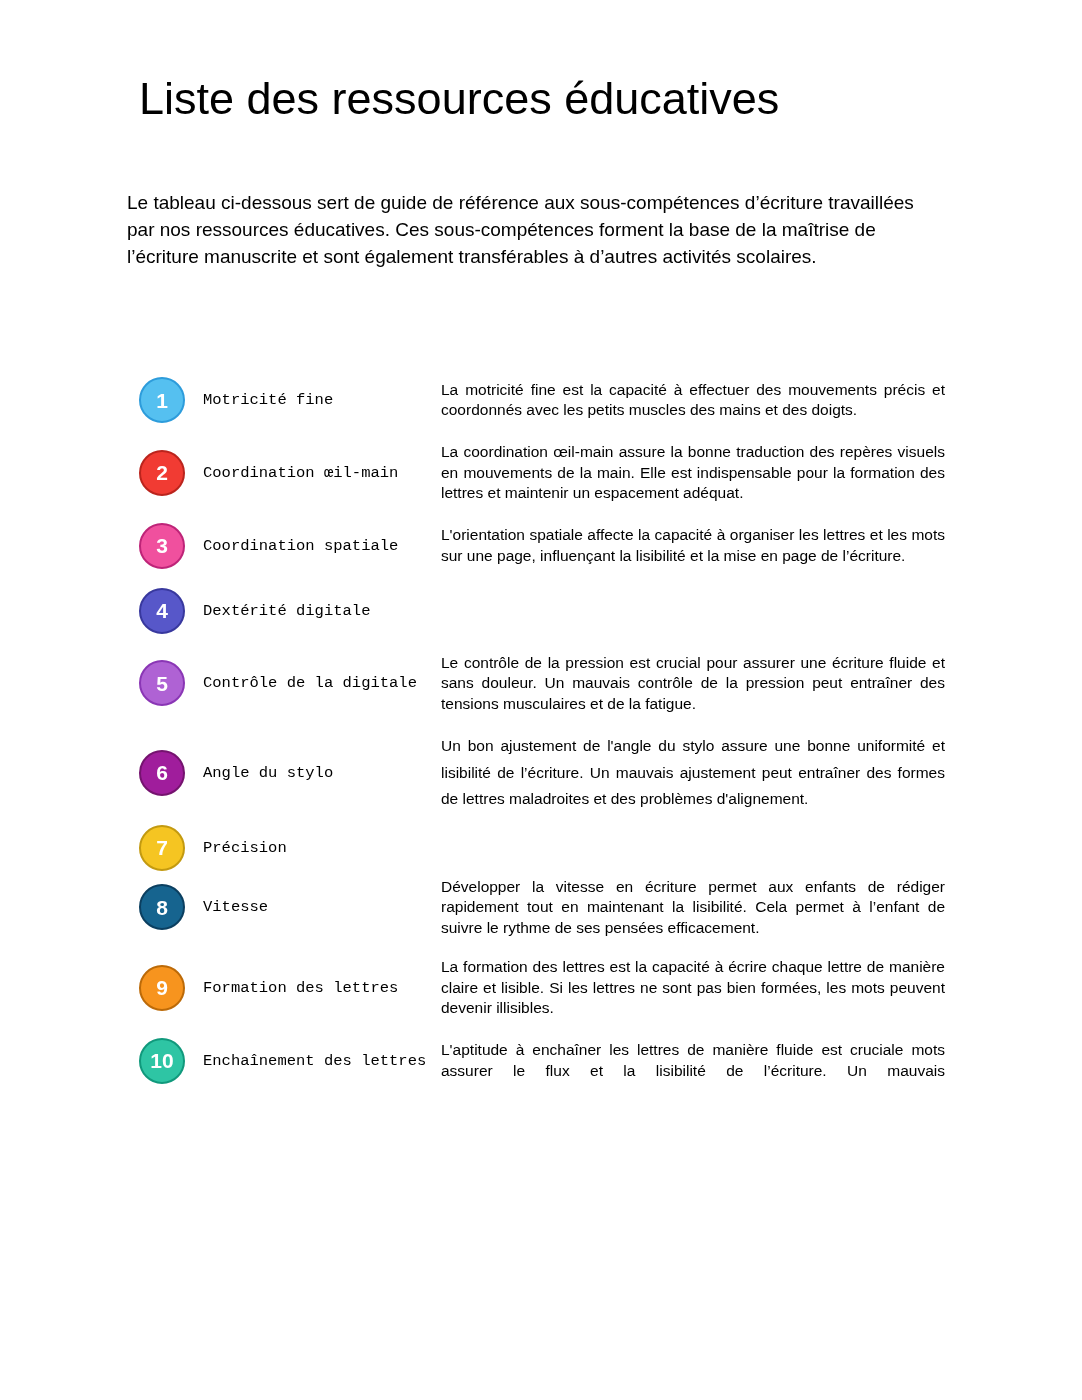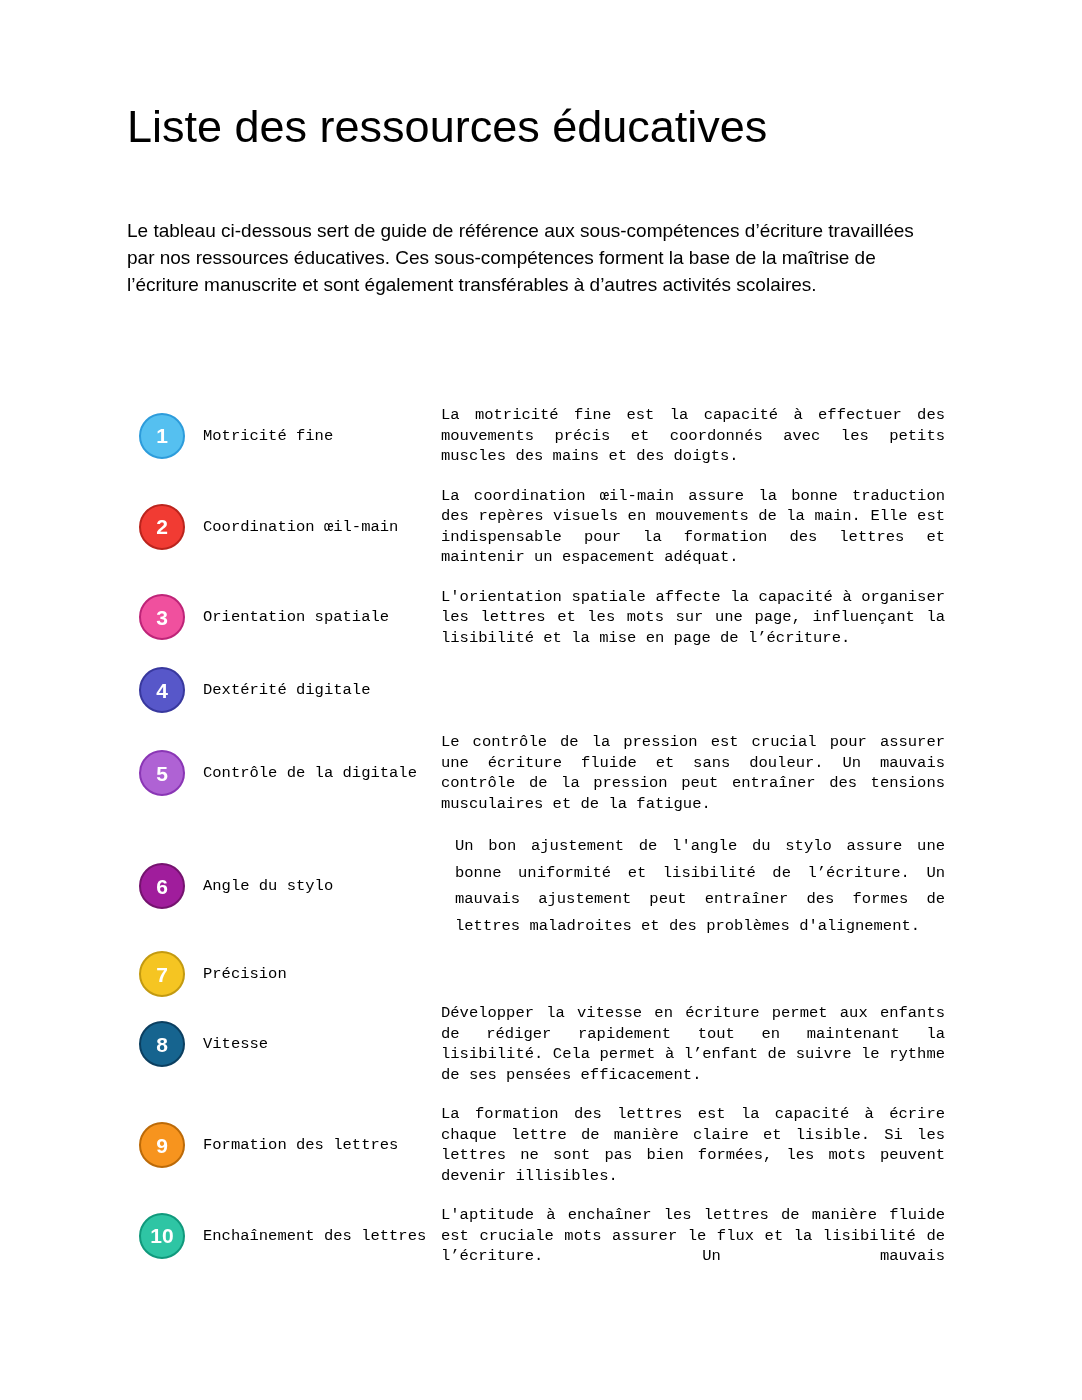--- a/index.html
+++ b/index.html
@@ -12,22 +12,22 @@
     width: 1082px;
     height: 1400px;
     background: #ffffff;
     box-sizing: border-box;
     padding: 0 137px 0 127px;
     overflow: hidden;
     font-family: "Liberation Sans", sans-serif;
     color: #000000;
   }
   .doc-title {
-    margin: 0;
-    padding-top: 100px;
+    margin: 12px;
+    padding-top: 60px;
     font-size: 45px;
     font-weight: 400;
     line-height: 1.2;
     letter-spacing: 0;
   }
   .doc-intro {
     margin: 63px 0 0 0;
     width: 815px;
     font-size: 19px;
     line-height: 27px;
@@ -68,27 +68,25 @@
     margin-left: 18px;
     font-size: 15.5px;
     line-height: 20px;
     font-family: Liberation Mono, monospace;
   }
   .desc {
     flex: 1 1 auto;
     font-size: 15.5px;
     line-height: 20.5px;
     text-align: justify;
-    font-family: Liberation Mono, monospace;
   }
   
   .skill-row:nth-child(6) .desc,
   .skill-row:nth-child(7) .desc {
     line-height: 26.5px;
-    margin-left: 14px;
   }
   .skill-row:nth-child(6) { margin-bottom: 12px; }
   .skill-row:nth-child(7) { margin-bottom: 6px; }
   
   .skill-row:last-child .desc {
     text-align-last: justify;
   }
 </style>
 </head>
 <body>
@@ -117,21 +115,21 @@
       <span class="skill-label">Coordination œil-main</span>
     </div>
     <div class="desc">La coordination œil-main assure la bonne traduction des repères visuels en mouvements de la main. Elle est indispensable pour la formation des lettres et maintenir un espacement adéquat.</div>
   </div>
 
   <div class="skill-row">
     <div class="badge-col">
       <div class="badge" style="background-color: rgb(240, 80, 158); border-color: rgb(190, 36, 120);">
         <span class="num">3</span>
       </div>
-      <span class="skill-label">Orientation spatiale</span>
+      <span class="skill-label">Coordination spatiale</span>
     </div>
     <div class="desc">L'orientation spatiale affecte la capacité à organiser les lettres et les mots sur une page, influençant la lisibilité et la mise en page de l’écriture.</div>
   </div>
 
   <div class="skill-row">
     <div class="badge-col">
       <div class="badge" style="background-color: rgb(87, 87, 201); border-color: rgb(56, 56, 158);">
         <span class="num">4</span>
       </div>
       <span class="skill-label">Dextérité digitale</span>

